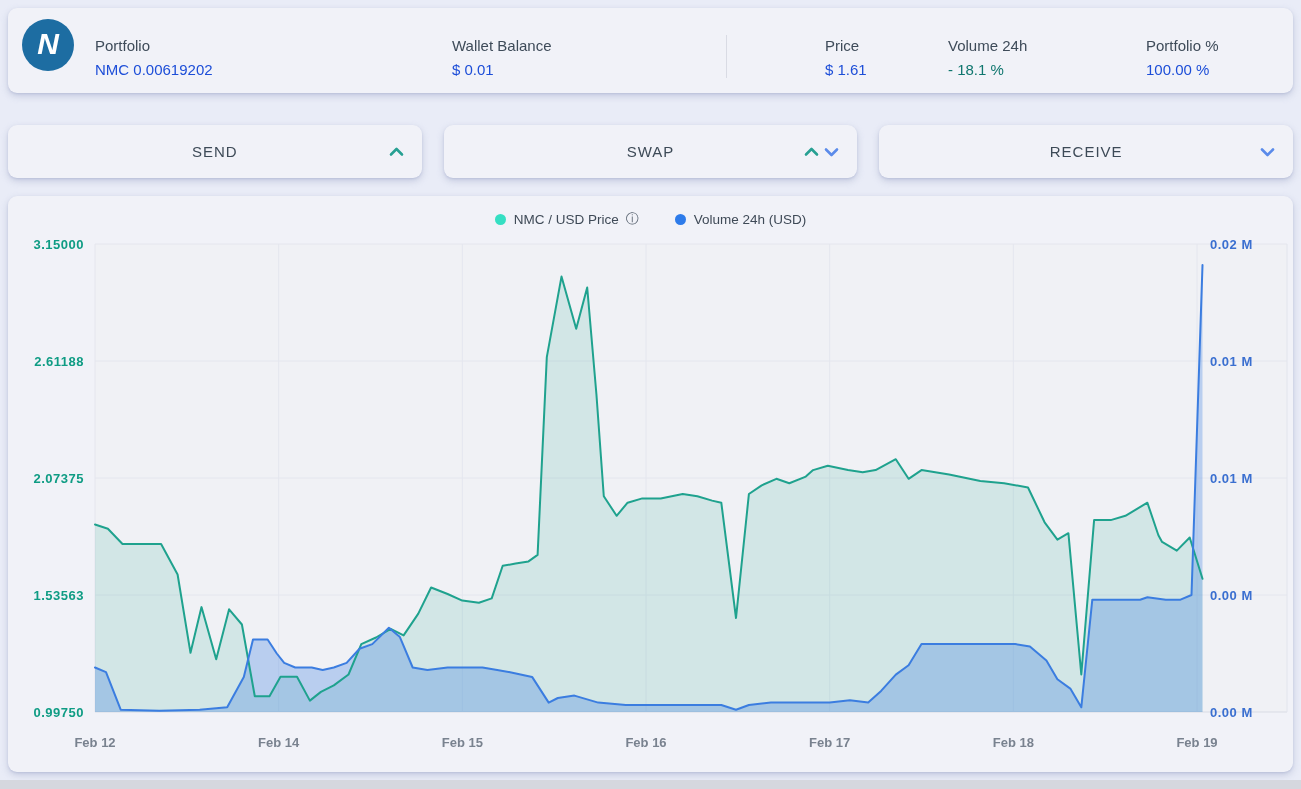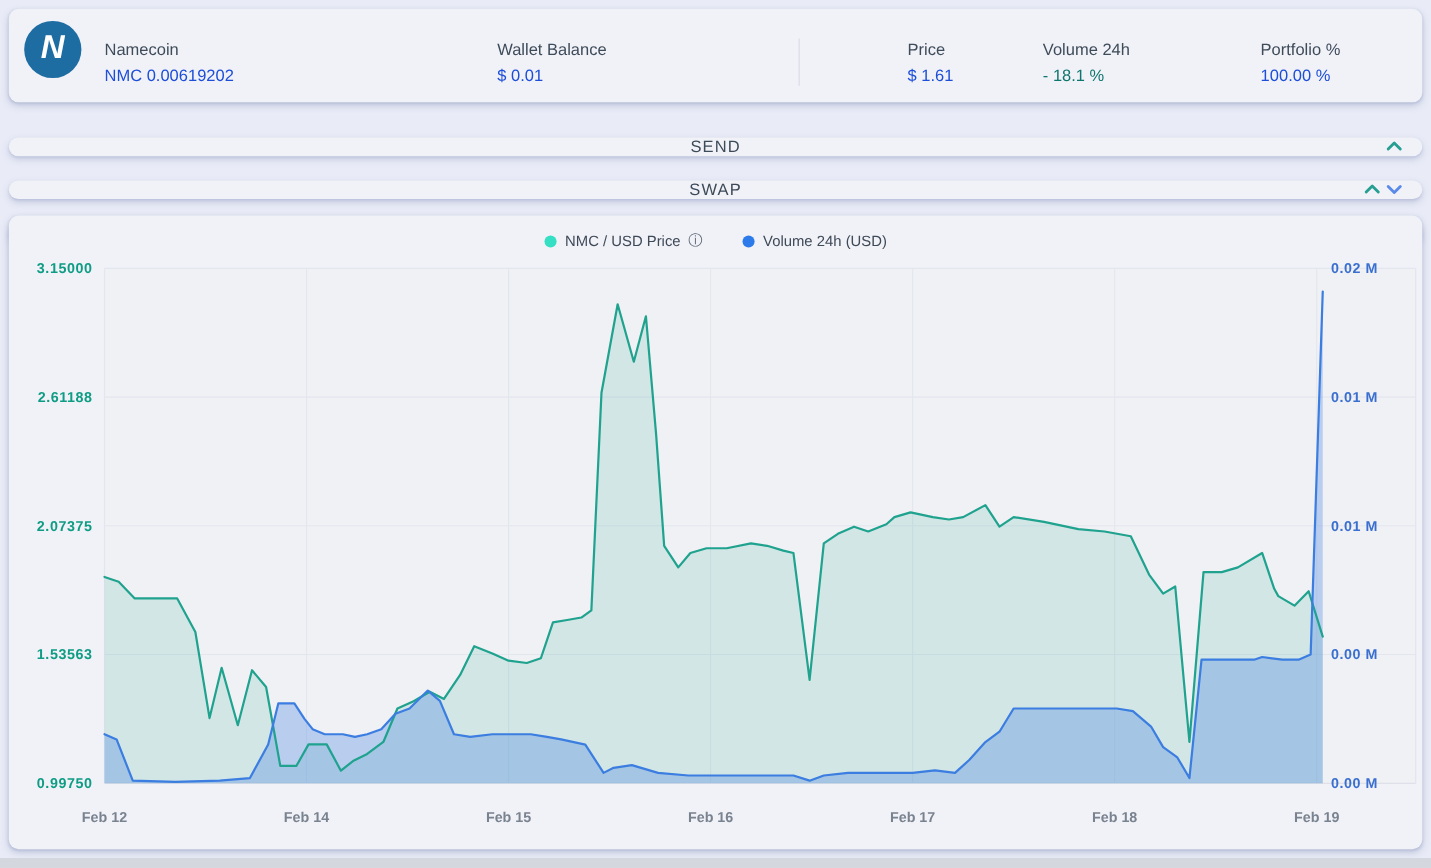--- a/index.html
+++ b/index.html
@@ -22,21 +22,21 @@
   .val.negative { color:#0f766e; }
   .col-name { left:87px; }
   .col-wallet { left:444px; }
   .col-price { left:817px; }
   .col-change { left:940px; }
   .col-portfolio { left:1138px; }
   .vdivider { position:absolute; left:718px; top:27px; width:1px; height:43px; background:#d9dbe4; }
 
   
   .actions { position:absolute; left:8px; top:125px; width:1285px; height:53px;
-    display:flex; gap:22px;flex-direction:column; }
+    display:flex; gap:22px; }
   .action-btn { position:relative; flex:1; height:53px; display:flex;
     align-items:center; justify-content:center; cursor:pointer;
     font-size:15px; letter-spacing:1px; color:#3d4a57; }
   .chevrons { position:absolute; right:18px; top:50%; transform:translateY(-50%);
     display:flex; gap:5px; align-items:center; }
   .chev-up { color:#27a093; }
   .chev-down { color:#5b8bea; }
 
   
   .chart-card { position:absolute; left:8px; top:196px; width:1285px; height:576px; }
@@ -60,21 +60,21 @@
 </head>
 <body>
 
 <div class="page">
 
   <div class="card header-card">
     <div class="logo">
       <span>N</span>
     </div>
     <div class="hcol col-name">
-      <span class="lab">Namecoin</span>
+      <span class="lab">Portfolio</span>
       <span class="val">NMC 0.00619202</span>
     </div>
     <div class="hcol col-wallet">
       <span class="lab">Wallet Balance</span>
       <span class="val">$ 0.01</span>
     </div>
     <div class="vdivider"></div>
     <div class="hcol col-price">
       <span class="lab">Price</span>
       <span class="val">$ 1.61</span>

